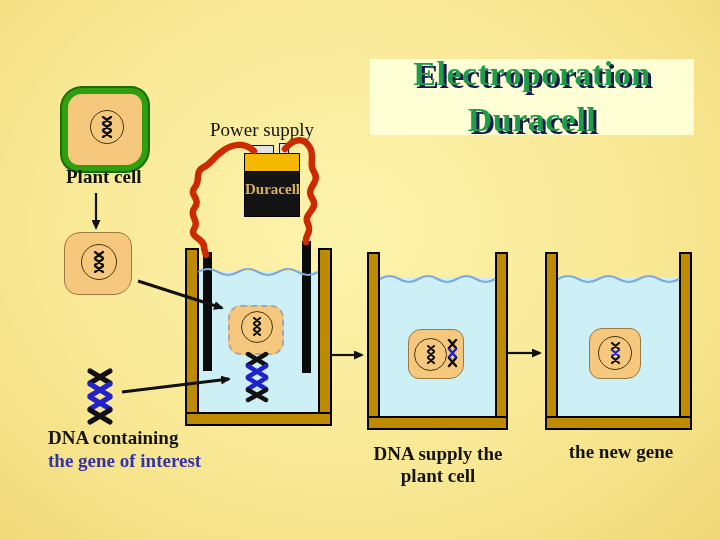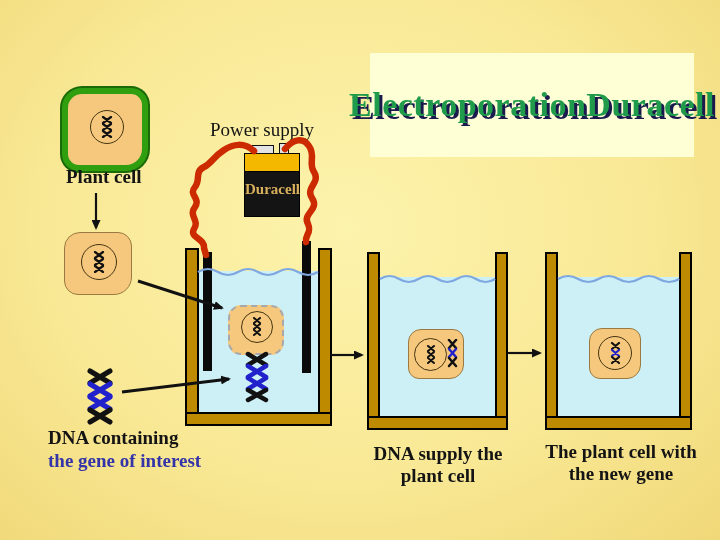--- a/index.html
+++ b/index.html
@@ -4,22 +4,22 @@
 <style>
   html,body{margin:0;padding:0;}
   #stage{
     position:relative; width:720px; height:540px; overflow:hidden;
     font-family:"Liberation Serif", serif;
     background:radial-gradient(ellipse at 48% 42%, #FCF3AC 0%, #F9E996 55%, #F0D878 100%);
   }
   .abs{position:absolute;}
   
   #title-box{
-    left:370px; top:53px; width:324px; height:104px;
-    background:#FFFFD6; display:flex; 
+    left:370px; top:59px; width:324px; height:76px;
+    background:#FFFFD6; display:flex; flex-direction:column;
     align-items:center; justify-content:center;
   }
   .title-line{
     font-weight:bold; font-size:34px; line-height:46px; color:#1F9B4B;
     text-shadow:3px 3px 0 #1A1A4E; letter-spacing:0.5px;
   }
   
   .lbl{font-size:19px; color:#141414; white-space:nowrap;font-weight:bold;}
   .lbl.bold{font-weight:normal;}
   .lbl.blue{color:#3333AA; font-weight:bold;}
@@ -180,21 +180,20 @@
 
   <div class="abs lbl blue" style="left:48px; top:450px;">the gene of interest</div>
   <div class="abs lbl" style="left:48px; top:427px;">DNA containing</div>
 
   <div class="abs lbl center" style="left:363px; top:443px; width:150px;">
     <div>DNA supply the</div>
     <div>plant cell</div>
   </div>
 
   <div class="abs lbl center" style="left:535px; top:441px; width:172px;">
-    <div>The plant cell with</div>
     <div class="blue">the new gene</div>
   </div>
 
   <svg class="abs" id="overlay" width="720" height="540" viewBox="0 0 720 540">
     <defs>
       <marker id="ah" markerWidth="11" markerHeight="9" refX="8" refY="4.5" orient="auto" markerUnits="userSpaceOnUse">
         <path d="M0,0 L10,4.5 L0,9 z" fill="#111"></path>
       </marker>
     </defs>
 

